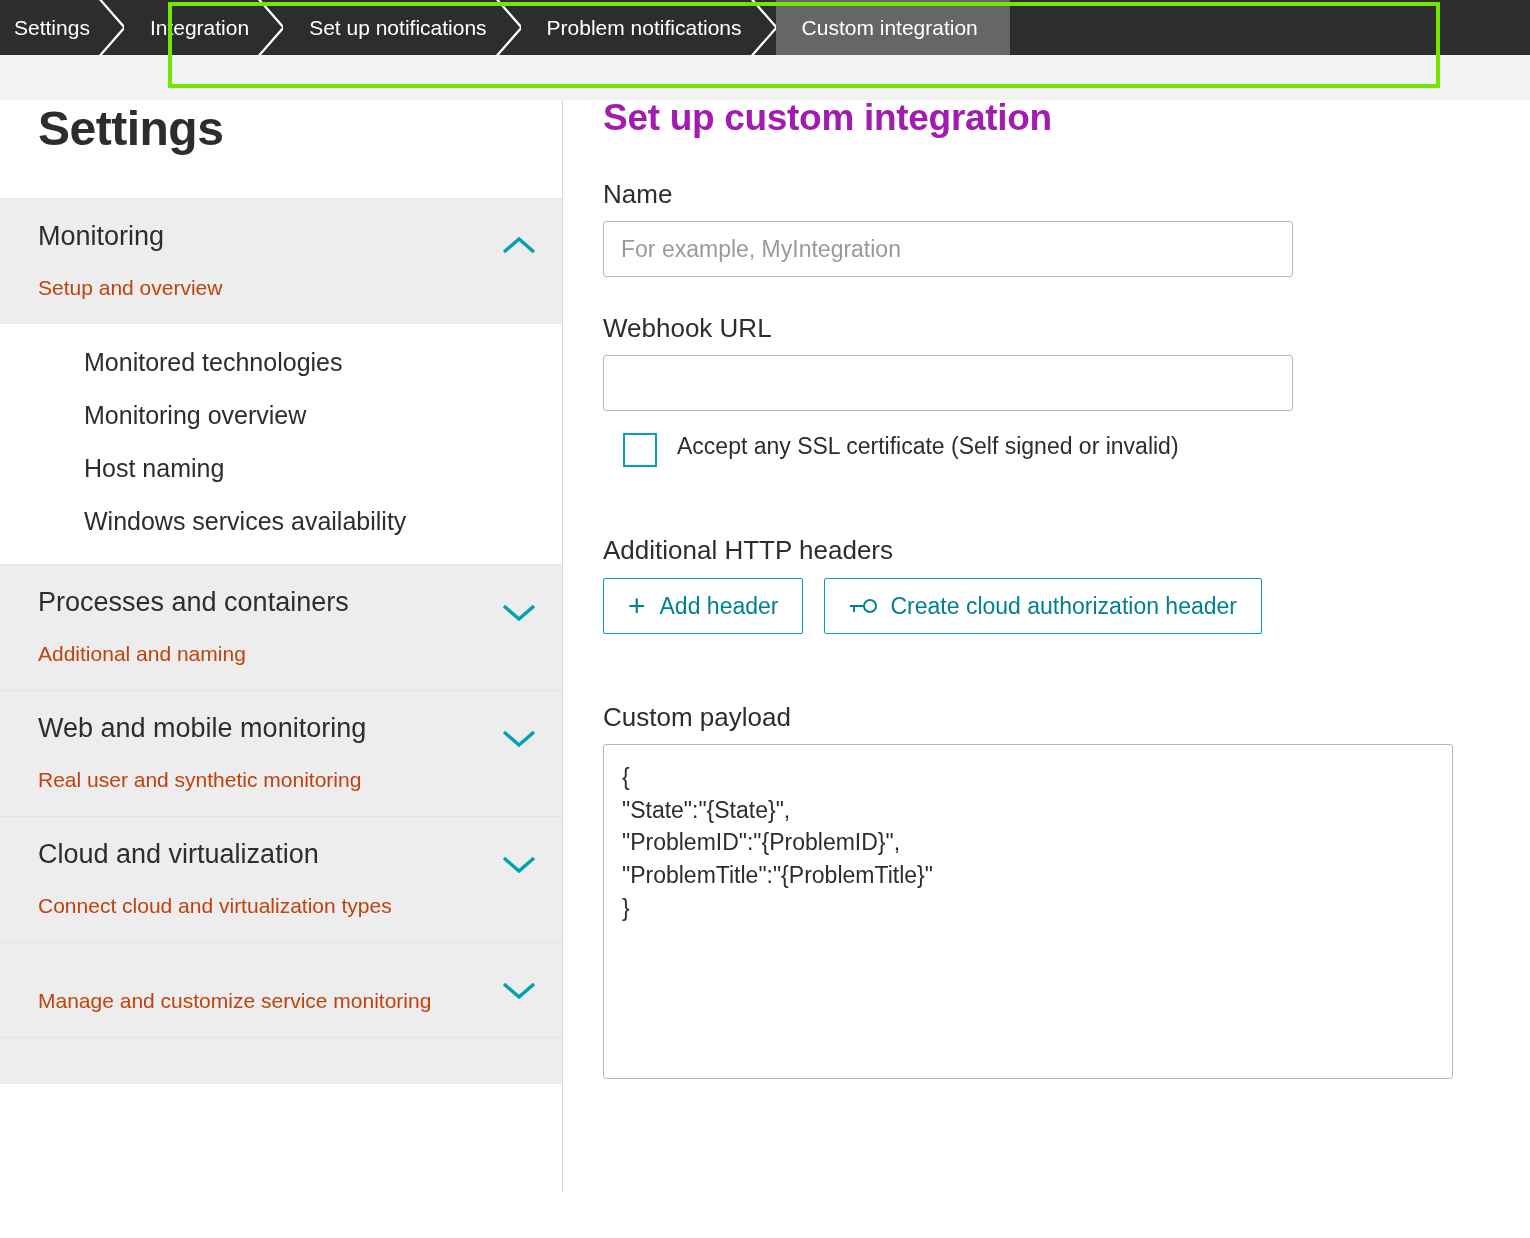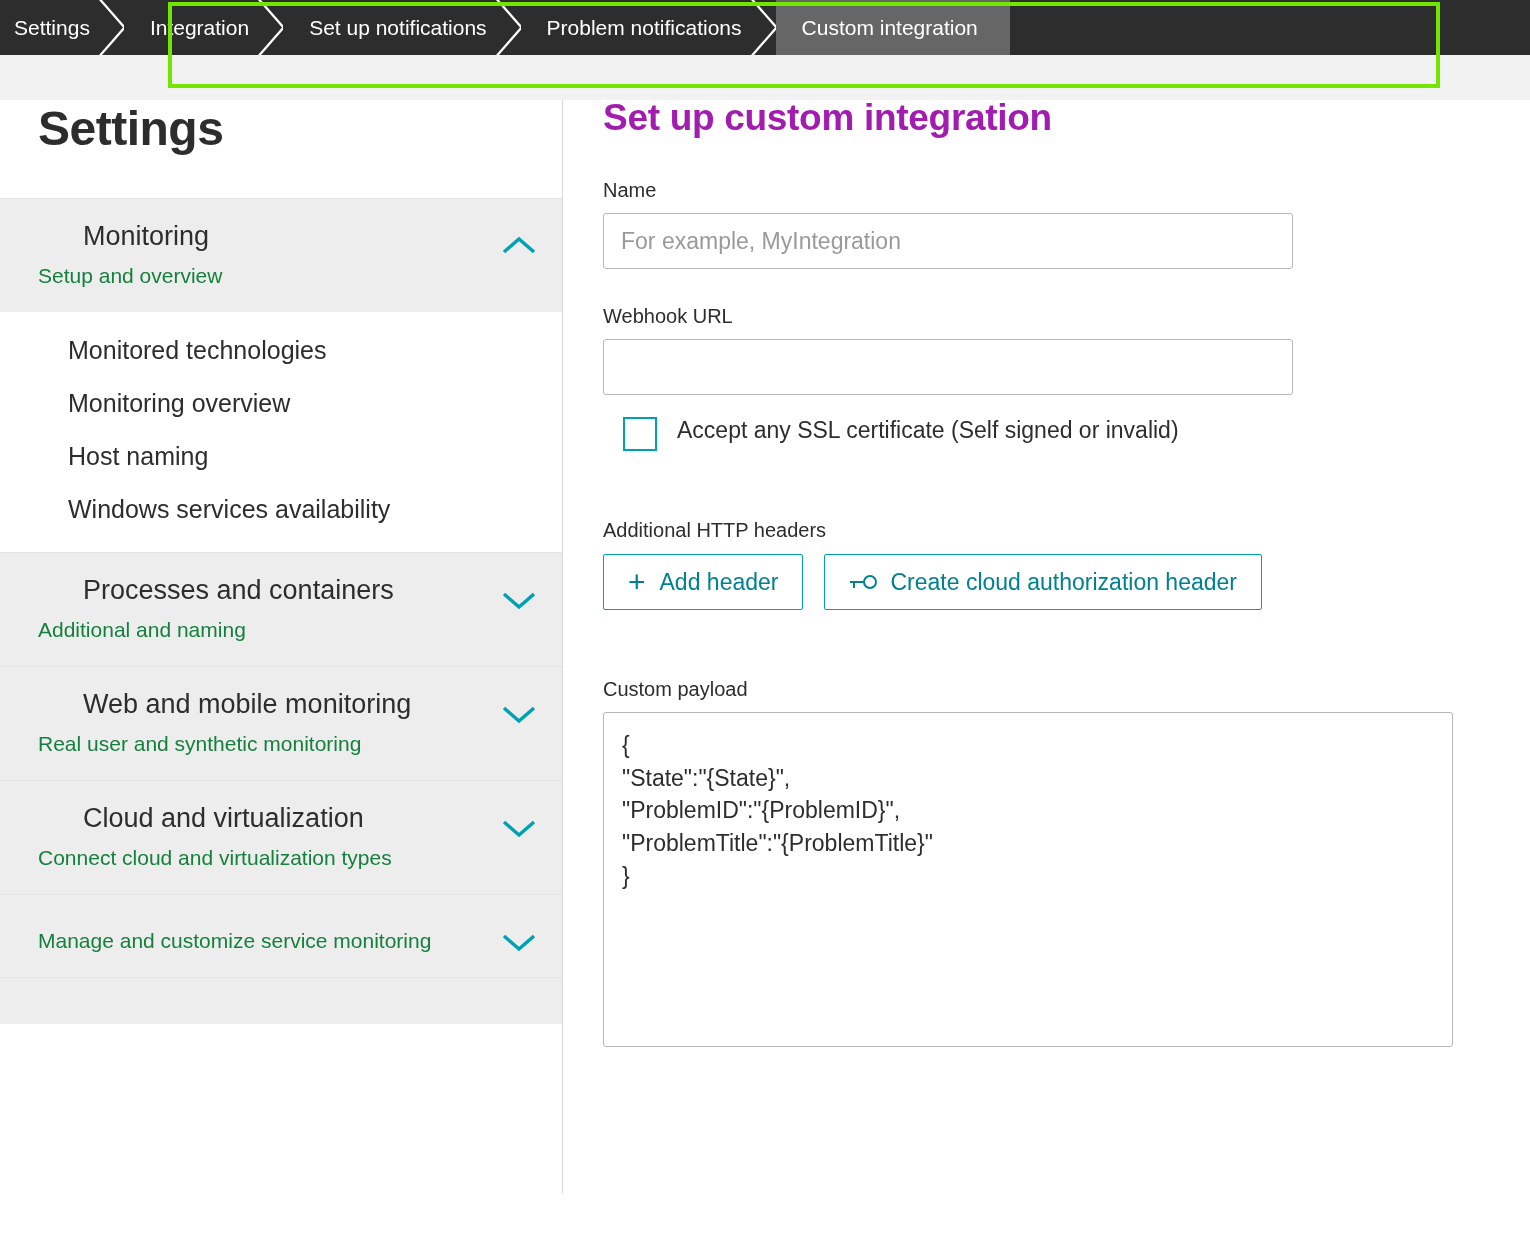--- a/index.html
+++ b/index.html
@@ -86,60 +86,60 @@
   }
   .group {
     padding: 22px 38px 24px 38px;
     position: relative;
     border-top: 1px solid #e3e3e3;
   }
   .group.active { background: #ededed; }
   .group-title {
     font-size: 27px;
     color: #2d2d2d;
-    margin-left: 45px;
   }
   .group-sub {
     font-size: 21px;
-    color: #15803d;
-    margin-top: 12px;
+    color: #c2410c;
+    margin-top: 24px;
   }
   .chevron {
     position: absolute;
     right: 26px;
     top: 36px;
     width: 34px;
     height: 22px;
   }
   .chevron svg { display:block; }
   .sub-items {
     background: #ffffff;
     padding: 12px 0 16px 0;
   }
   .sub-item {
     font-size: 25px;
     color: #2d2d2d;
     padding: 12px 0 12px 68px;
+    margin-left: 16px;
   }
 
   
   .main {
     flex: 1 1 auto;
     padding: 42px 0 0 40px;
     overflow: hidden;
   }
   .main h1 {
     margin: 0 0 40px 0;
     font-size: 37px;
     font-weight: bold;
     color: #a21caf;
     letter-spacing: -0.3px;
   }
   .field-label {
-    font-size: 20px;
+    font-size: 26px;
     color: #2d2d2d;
     margin-bottom: 11px;
   }
   .text-input {
     width: 690px;
     height: 56px;
     border: 1px solid #b7b7b7;
     border-radius: 3px;
     font-size: 23px;
     color: #2d2d2d;

